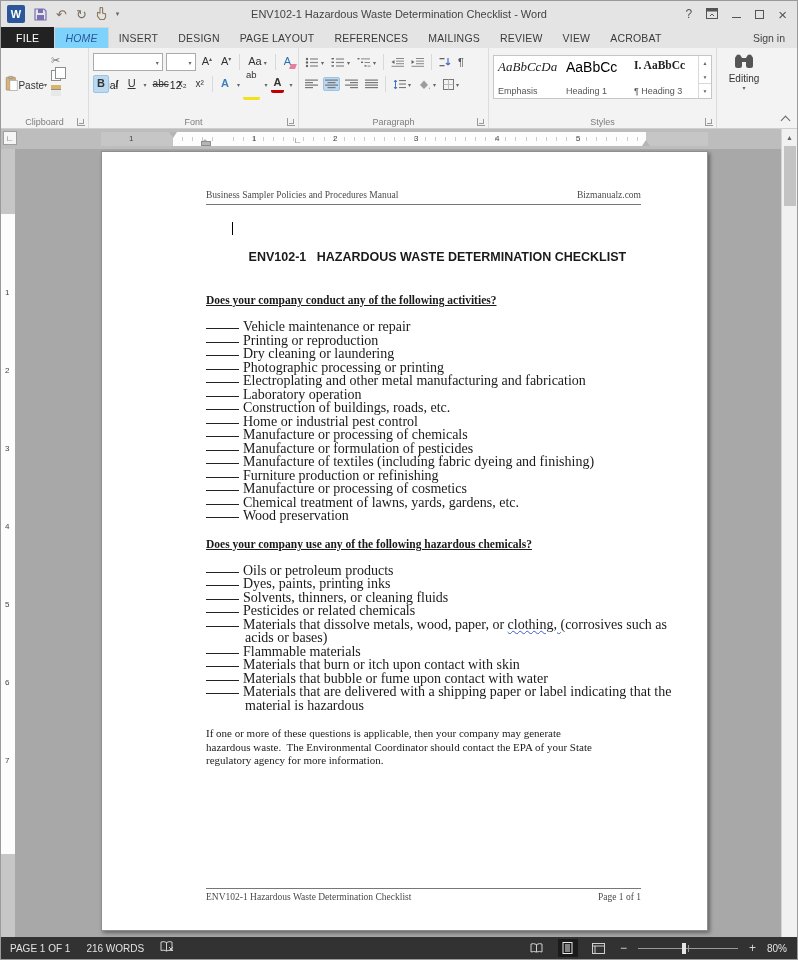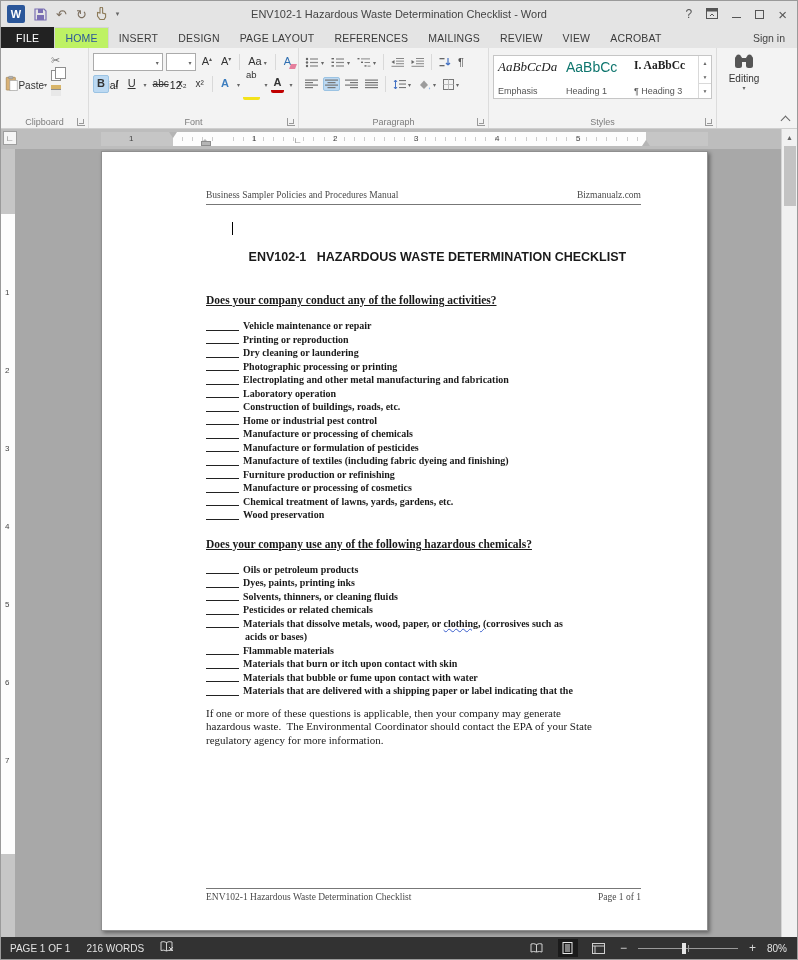--- a/index.html
+++ b/index.html
@@ -16,21 +16,21 @@
   .tb-title { position:absolute; left:0; right:0; text-align:center; font-size:11px; color:#444; pointer-events:none; }
   .winctl { margin-left:auto; display:flex; align-items:center; gap:14px; padding-right:10px; z-index:2; }
   .winctl .wbtn { color:#555; font-size:12px; line-height:1; }
   .restore-box { width:9px; height:9px; border:1px solid #555; }
   .min-bar { width:9px; height:1px; background:#555; margin-top:6px; }
 
   
   .tabrow { position:absolute; top:26px; left:0; right:0; height:21px; background:#e4e4e4; display:flex; align-items:stretch; font-size:10.5px; }
   .ftab { background:#222; color:#fff; padding:4px 15px; display:flex; align-items:center; letter-spacing:.3px; }
   .rtab { padding:0 10px; display:flex; align-items:center; color:#3c3c3c; letter-spacing:.2px; }
-  .rtab.active { background:#bef264; color:#2b579a; border:1px solid #d4d4d4; border-bottom:none; }
+  .rtab.active { background:#7dd3fc; color:#2b579a; border:1px solid #d4d4d4; border-bottom:none;font-style:italic; }
   .signin { margin-left:auto; padding-right:12px; display:flex; align-items:center; color:#444; }
 
   
   .ribbon { position:absolute; top:47px; left:0; right:0; height:81px; background:#f3f3f3; border-bottom:1px solid #cfcfcf; display:flex; }
   .rgroup { position:relative; height:100%; border-right:1px solid #dcdcdc; padding:3px 4px 14px 4px; }
   .glabel { position:absolute; bottom:1px; left:0; right:0; text-align:center; font-size:9px; color:#7c7c7c; }
   .launcher { position:absolute; bottom:2px; right:3px; width:8px; height:8px; border-left:1px solid #9a9a9a; border-bottom:1px solid #9a9a9a; }
   .launcher:after { content:""; position:absolute; right:1px; bottom:1px; width:4px; height:4px; border-right:1px solid #9a9a9a; border-bottom:1px solid #9a9a9a; }
 
   .g-clip { width:88px; display:flex; gap:4px; }
@@ -62,21 +62,21 @@
 
   .g-par { width:190px; }
   .pbtn { display:flex; align-items:center; padding:2px; border-radius:2px; }
   .pbtn.sel { background:#bcd9f2; border:1px solid #9bc3e3; padding:1px; }
   .pil { font-size:11px; color:#555; }
 
   .g-styles { width:228px; }
   .stybox { display:flex; background:#fff; border:1px solid #c6c6c6; height:44px; margin-top:4px; }
   .stycard { width:68px; padding:3px 2px 2px 4px; display:flex; flex-direction:column; justify-content:space-between; overflow:hidden; }
   .stysample { font-size:13px; white-space:nowrap; color:#222; font-family:"Liberation Serif",serif; }
-  .sty-h1 .stysample { color:#0f766e; font-size:14px; font-family:"Liberation Sans",sans-serif; }
+  .sty-h1 .stysample { color:#000000; font-size:14px; font-family:"Liberation Sans",sans-serif; }
   .sty-h3 .stysample { font-weight:bold; font-size:11.5px; }
   .sty-em .stysample { font-style:italic; }
   .styname { font-size:9px; color:#555; white-space:nowrap; }
   .styscroll { width:13px; border-left:1px solid #d9d9d9; display:flex; flex-direction:column; }
   .styscroll div { flex:1; display:flex; align-items:center; justify-content:center; font-size:5px; color:#666; }
   .styscroll .more { border-top:1px solid #d9d9d9; }
 
   .g-edit { width:54px; border-right:none; display:flex; flex-direction:column; align-items:center; padding-top:6px; }
   .edit-lbl { font-size:10px; color:#333; margin-top:4px; }
   .collapse { position:absolute; right:8px; bottom:4px; width:7px; height:7px; border-left:1px solid #666; border-top:1px solid #666; transform:rotate(45deg); }
@@ -99,26 +99,26 @@
   .vnum { position:absolute; left:4px; font-size:8px; color:#444; }
 
   
   .canvas { position:absolute; left:14px; top:148px; right:16px; bottom:22px; background:#a8a8a8; overflow:hidden; }
   .page { position:absolute; left:86px; top:2px; width:607px; height:780px; background:#fff; box-shadow:2px 2px 4px rgba(0,0,0,.4); border:1px solid #8f8f8f; padding:38px 66px 0 104px; font-family:"Liberation Serif",serif; color:#1a1a1a; }
   .dhead { display:flex; justify-content:space-between; font-size:9.5px; color:#4a4a4a; border-bottom:1px solid #777; padding-bottom:4px; }
   .dtitle { text-align:center; font-family:"Liberation Sans",sans-serif; font-weight:bold; font-size:12.5px; margin-top:17px; white-space:pre; position:relative; }
   .caret-line { position:absolute; left:26px; top:0; width:1px; height:13px; background:#000; }
   .sechead { font-weight:bold; text-decoration:underline; font-size:11.5px; margin-top:16px; }
   .list { margin-top:13px; }
-  .row { display:flex; align-items:center; height:13.5px; font-size:10px; white-space:pre;font-weight:bold; }
+  .row { display:flex; align-items:flex-start; height:13.5px; font-size:14px; white-space:pre; }
   .blank { width:33px; border-bottom:1px solid #222; height:10px; margin-right:2px; flex:none; }
   .row .itxt { padding-left:2px; }
   .row.cont { padding-left:37px; }
   .squig { text-decoration:underline; text-decoration-style:wavy; text-decoration-color:#3a5fcd; text-decoration-thickness:1px; }
-  .closing { margin-top:9px; font-size:11px; }
+  .closing { margin-top:16px; font-size:11px; }
   .closing div { white-space:pre; line-height:13.5px; }
   .dfoot { position:absolute; left:104px; right:66px; top:736px; border-top:1px solid #777; padding-top:3px; display:flex; justify-content:space-between; font-size:9.5px; color:#4a4a4a; }
 
   
   .vscroll { position:absolute; right:0; top:128px; width:16px; bottom:22px; background:#f1f1f1; border-left:1px solid #d5d5d5; }
   .vs-up { height:16px; display:flex; align-items:center; justify-content:center; font-size:7px; color:#666; }
   .vs-thumb { position:absolute; top:17px; left:2px; width:12px; height:60px; background:#c3c3c3; }
 
   
   .statusbar { position:absolute; bottom:0; left:0; right:0; height:22px; background:#323232; color:#e2e2e2; display:flex; align-items:center; font-size:10px; }
@@ -478,20 +478,21 @@
         <div class="row"><span class="blank"></span><span class="itxt">Oils or petroleum products</span></div>
         <div class="row"><span class="blank"></span><span class="itxt">Dyes, paints, printing inks</span></div>
         <div class="row"><span class="blank"></span><span class="itxt">Solvents, thinners, or cleaning fluids</span></div>
         <div class="row"><span class="blank"></span><span class="itxt">Pesticides or related chemicals</span></div>
         <div class="row"><span class="blank"></span><span class="itxt"><span>Materials that dissolve metals, wood, paper, or </span><span class="squig">clothing, (</span><span>corrosives such as</span></span></div>
         <div class="row cont"><span class="itxt">acids or bases)</span></div>
         <div class="row"><span class="blank"></span><span class="itxt">Flammable materials</span></div>
         <div class="row"><span class="blank"></span><span class="itxt">Materials that burn or itch upon contact with skin</span></div>
         <div class="row"><span class="blank"></span><span class="itxt">Materials that bubble or fume upon contact with water</span></div>
         <div class="row"><span class="blank"></span><span class="itxt">Materials that are delivered with a shipping paper or label indicating that the</span></div>
+        <div class="row cont"><span class="itxt">material is hazardous</span></div>
       </div>
 
       <div class="closing">
         <div>If one or more of these questions is applicable, then your company may generate</div>
         <div>hazardous waste.  The Environmental Coordinator should contact the EPA of your State</div>
         <div>regulatory agency for more information.</div>
       </div>
 
       <div class="dfoot">
         <span>ENV102-1 Hazardous Waste Determination Checklist</span>

